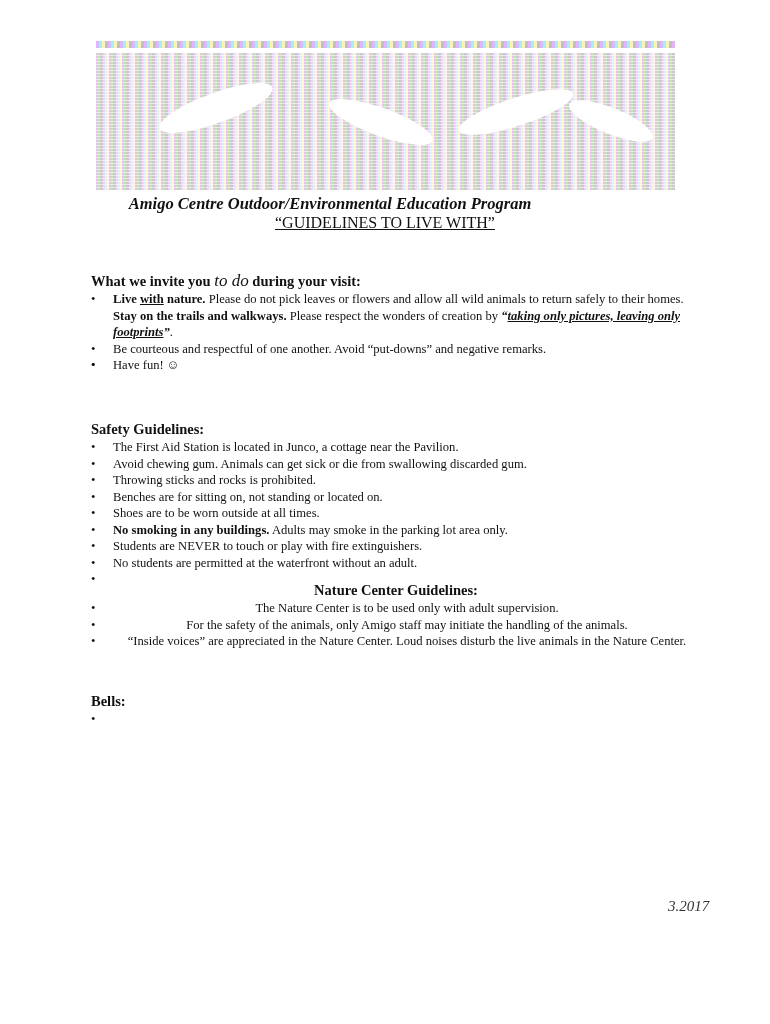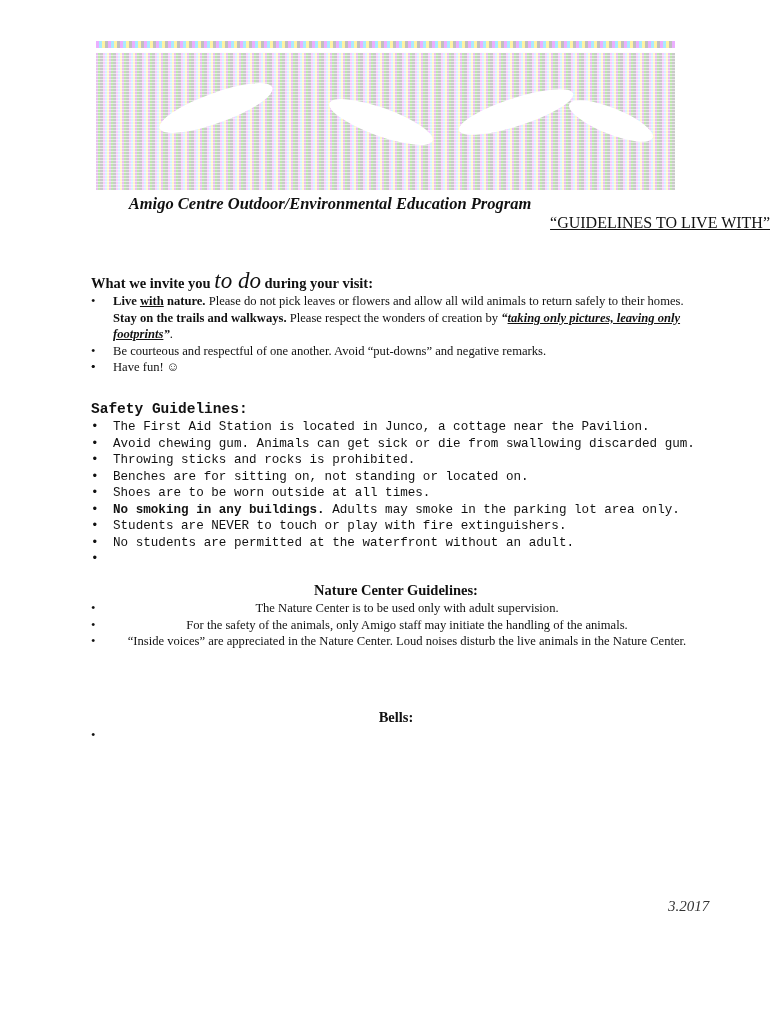--- a/index.html
+++ b/index.html
@@ -9,25 +9,25 @@
   .banner-top { position: absolute; left: 0; top: 0; width: 100%; height: 7px;
     background: repeating-linear-gradient(90deg, #e9a6ff 0 3px, #9fe8ff 3px 6px, #fff29a 6px 9px, #b9b9b9 9px 12px); opacity: .9; }
   .banner-body { position: absolute; left: 0; top: 12px; width: 100%; height: 137px;
     background:
       repeating-linear-gradient(0deg, rgba(255,255,255,0) 0 2px, rgba(255,255,255,.55) 2px 3px),
       repeating-linear-gradient(90deg, #d88be8 0 2px, #8ad46f 2px 4px, #a0a0a0 4px 7px, #f3a6ff 7px 9px, #b7e6ff 9px 11px, #fff1a1 11px 13px);
     opacity: .55; }
   .banner-body .wave { position: absolute; background: #fff; border-radius: 50%; }
   .doc-title { position: absolute; left: 0; width: 660px; text-align: center; top: 194px;
     font-size: 16.5px; font-weight: bold; font-style: italic; }
-  .doc-subtitle { position: absolute; left: 0; width: 770px; text-align: right; top: 214px;
+  .doc-subtitle { position: absolute; left: 0; width: 770px; text-align: center; top: 214px;
     font-size: 16px; text-decoration: underline; }
   .section { position: absolute; left: 91px; width: 610px; }
   .heading { font-size: 14.5px; font-weight: bold; line-height: 18px; margin: 0 0 1px 0; }
-  .heading .em { font-style: italic; font-weight: normal; font-size: 23px; }
+  .heading .em { font-style: italic; font-weight: normal; font-size: 17px; }
   ul { list-style: none; margin: 0; padding: 0; }
   li { position: relative; padding-left: 22px; font-size: 12.6px; line-height: 16.5px; }
   li .bullet { position: absolute; left: 0; top: 0; }
   .b { font-weight: bold; }
   .u { text-decoration: underline; }
   .bi { font-weight: bold; font-style: italic; }
   .footer-date { position: absolute; left: 668px; top: 898px; font-size: 15px; font-style: italic; color: #333; }
 </style>
 </head>
 <body>
@@ -48,21 +48,21 @@
 <div class="section" style="top:272px;">
   <div class="heading"><span>What we invite you </span><span class="em">to do</span><span> during your visit:</span></div>
   <ul>
     <li><span class="bullet">•</span><span class="b">Live </span><span class="b u">with</span><span class="b"> nature.</span><span>  Please do not pick leaves or flowers and allow all wild animals to return safely to their homes.  </span><span class="b">Stay on the trails and walkways.</span><span>  Please respect the wonders of creation by </span><span class="bi">“</span><span class="bi u">taking only pictures, leaving only footprints</span><span class="bi">”</span><span>.</span></li>
     <li><span class="bullet">•</span><span>Be courteous and respectful of one another.  Avoid “put-downs” and negative remarks.</span></li>
     <li><span class="bullet">•</span></li>
     <li><span class="bullet">•</span><span>Have fun! ☺</span></li>
   </ul>
 </div>
 
-<div class="section" style="top:400px;font-family:Liberation Mono, monospace;">
+<div class="section" style="top:420px;">
   <div class="heading">Safety Guidelines:</div>
   <ul>
     <li><span class="bullet">•</span><span>The First Aid Station is located in Junco, a cottage near the Pavilion.</span></li>
     <li><span class="bullet">•</span><span>Avoid chewing gum. Animals can get sick or die from swallowing discarded gum.</span></li>
     <li><span class="bullet">•</span><span>Throwing sticks and rocks is prohibited.</span></li>
     <li><span class="bullet">•</span><span>Benches are for sitting on, not standing or located on.</span></li>
     <li><span class="bullet">•</span><span>Shoes are to be worn outside at all times.</span></li>
     <li><span class="bullet">•</span><span class="b">No smoking in any buildings.</span><span>  Adults may smoke in the parking lot area only.</span></li>
     <li><span class="bullet">•</span><span>Students are NEVER to touch or play with fire extinguishers.</span></li>
     <li><span class="bullet">•</span><span>No students are permitted at the waterfront without an adult.</span></li>
@@ -72,20 +72,20 @@
 
 <div class="section" style="top:581px;text-align:center;">
   <div class="heading">Nature Center Guidelines:</div>
   <ul>
     <li><span class="bullet">•</span><span>The Nature Center is to be used only with adult supervision.</span></li>
     <li><span class="bullet">•</span><span>For the safety of the animals, only Amigo staff may initiate the handling of the animals.</span></li>
     <li><span class="bullet">•</span><span>“Inside voices” are appreciated in the Nature Center.  Loud noises disturb the live animals in the Nature Center.</span></li>
   </ul>
 </div>
 
-<div class="section" style="top:708px;text-align:center;">
+<div class="section" style="top:692px;">
   <div class="heading">Bells:</div>
   <ul>
     <li><span class="bullet">•</span></li>
   </ul>
 </div>
 
 <div class="footer-date">3.2017</div>
 
 </body></html>

